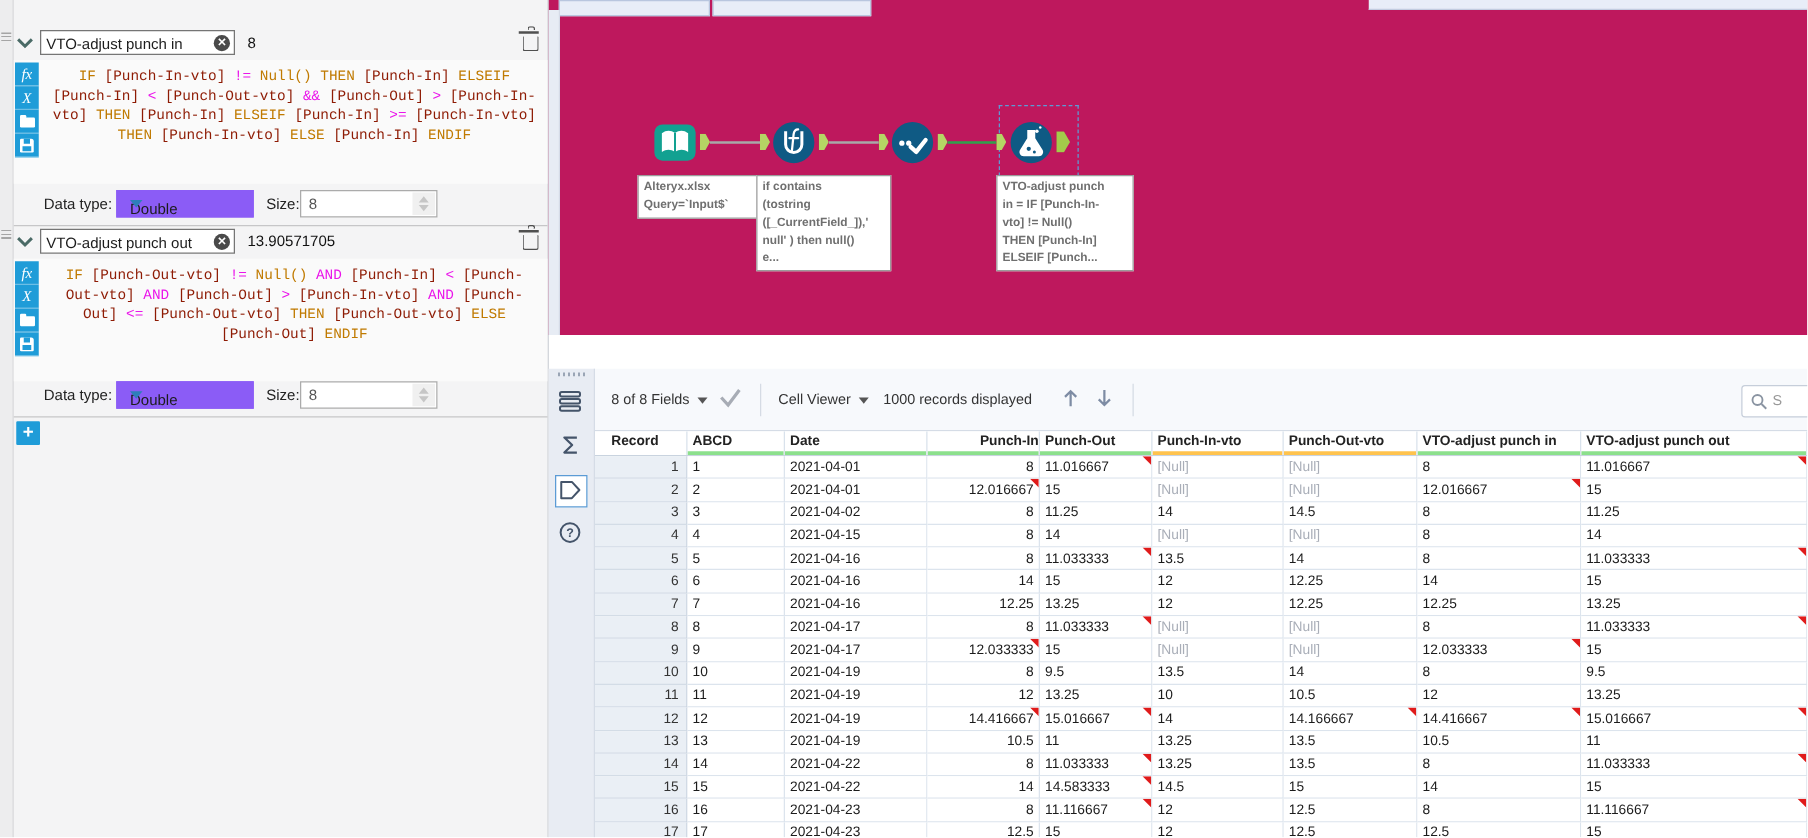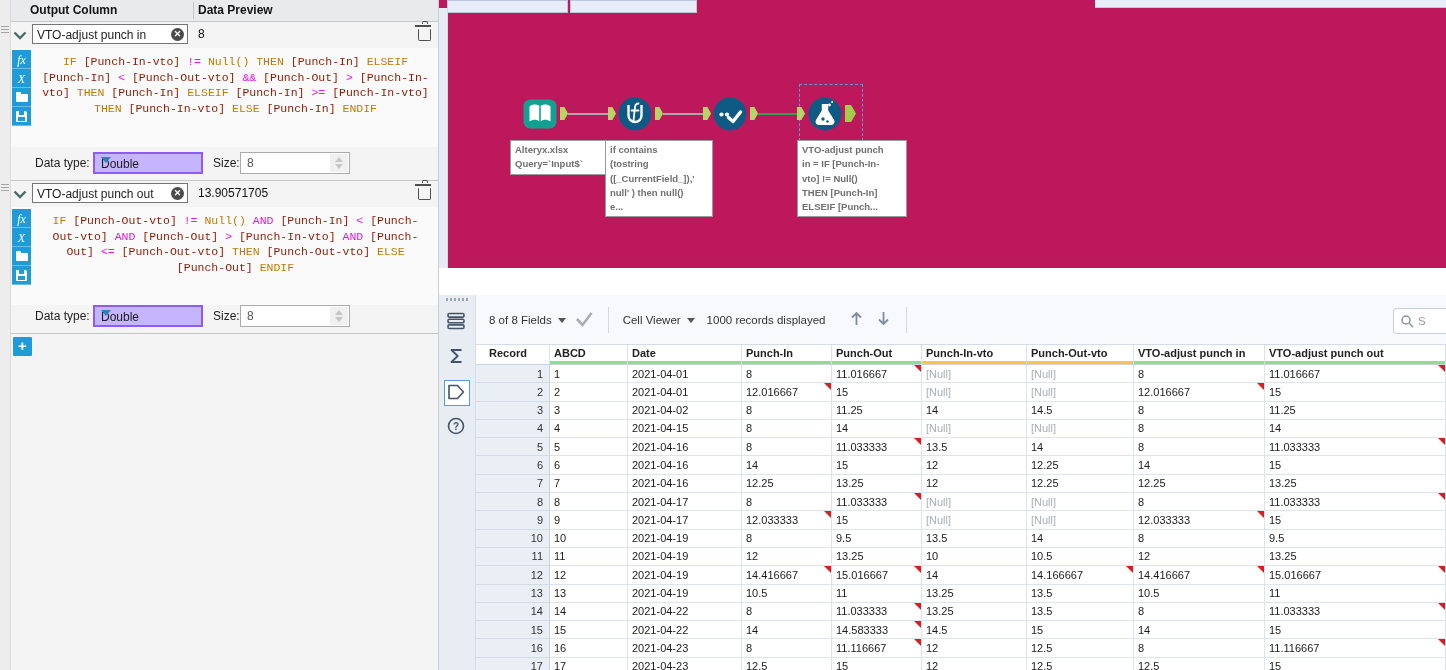--- a/index.html
+++ b/index.html
@@ -35,21 +35,21 @@
   .ic-save::before{content:"";position:absolute;left:2.5px;top:0;width:5px;height:4px;background:#1F9CD8;}
   .ic-save::after{content:"";position:absolute;left:2px;top:6px;width:7px;height:4px;background:#1F9CD8;}
   .code{position:absolute;left:25px;top:6px;right:3px;bottom:2px;font-family:"Liberation Mono",monospace;font-size:11.5px;line-height:15.5px;white-space:pre;overflow:hidden;cursor:text;text-align:center;}
   .tok-kw{color:#C07A00;}
   .tok-fld{color:#8E1B04;}
   .tok-op{color:#EA14EA;}
   .tok-pl{color:#333;}
 
   .type-row{position:absolute;left:11px;width:427px;height:33px;border-bottom:1px solid #C6C6C8;font-size:12px;color:#222;}
   .type-lbl{position:absolute;top:9px;}
-  .dd{position:absolute;left:82px;top:5px;width:110px;height:22px;background:#c4b5fd;border:2px solid #8b5cf6;box-sizing:border-box;cursor:pointer;}
+  .dd{position:absolute;left:82px;top:5px;width:110px;height:22px;background:#8b5cf6;border:5px solid #8b5cf6;box-sizing:border-box;cursor:pointer;}
   .dd span{position:absolute;left:6px;top:3px;font-size:12px;color:#1c1c1c;}
   .dd-arrow{position:absolute;right:7px;top:8px;width:0;height:0;border-left:5px solid transparent;border-right:5px solid transparent;border-top:6px solid #2E7FB9;}
   .size-lbl{left:202px;}
   .size-box{position:absolute;left:229px;top:5px;width:110px;height:22px;background:#fff;border:1px solid #ABABAB;box-sizing:border-box;}
   .size-box span{position:absolute;left:6px;top:3px;font-size:12px;color:#555;}
   .spin{position:absolute;right:1px;top:1px;width:18px;height:18px;background:#F0F0F0;}
   .spin::before{content:"";position:absolute;left:5px;top:3px;border-left:4px solid transparent;border-right:4px solid transparent;border-bottom:5px solid #C6C6C6;}
   .spin::after{content:"";position:absolute;left:5px;bottom:3px;border-left:4px solid transparent;border-right:4px solid transparent;border-top:5px solid #C6C6C6;}
   .add-btn{position:absolute;left:13px;top:337px;width:19px;height:19px;background:#1F9CD8;border:none;border-radius:1px;cursor:pointer;color:#fff;}
   .add-btn::before{content:"+";position:absolute;left:0;top:0;width:19px;height:19px;line-height:18px;text-align:center;font-size:15px;font-weight:bold;}
@@ -87,37 +87,32 @@
   .rt-th{position:relative;font-weight:bold;font-size:11px;padding:2px 0 0 4px;border-right:1px solid #D9E2EC;color:#222;overflow:hidden;white-space:nowrap;box-sizing:border-box;}
   .rt-th.c0{padding-left:13px;}
   .uline{position:absolute;left:0;right:0;bottom:0;height:3px;}
   .u-green{background:#8CE08C;}
   .u-amber{background:#FFC34D;}
   .u-none{background:transparent;}
   .rt-td{position:relative;font-size:11px;padding:2.5px 4px 0 4px;border-right:1px solid #DCE4ED;border-bottom:1px solid #DCE4ED;background:#fff;overflow:hidden;white-space:nowrap;color:#1b1b1b;box-sizing:border-box;}
   .rt-td.rownum{background:#EAEFF5;text-align:right;padding-right:6px;color:#333;border-right:1px solid #C9D3DF;border-bottom:1px solid #D3DCE6;}
   .rt-td.nullv span{color:#A9AEB8;}
   .redmark{position:absolute;top:0;right:0;width:0;height:0;border-top:7px solid #E01B1B;border-left:7px solid transparent;}
-  .c0{width:74px;}.c1{width:78px;}.c2{width:114px;}.c3{width:90px;}.c4{width:90px;}
+  .c0{width:74px;}.c1{width:78px;}.c2{width:114px;}.c3{width:90px;text-align:right;}.c4{width:90px;}
   .c5{width:105px;}.c6{width:107px;}.c7{width:131px;}.c8{flex:1;min-width:178px;}
 </style>
 </head>
 <body>
 
 <div id="app">
 
   <div class="left-panel">
     <div class="lp-rail">
       <div class="grip-mark" style="top:26px"></div>
       <div class="grip-mark" style="top:184px"></div>
-    </div>
-    <div class="lp-header">
-      <span class="lp-h-out">Output Column</span>
-      <div class="lp-hdiv"></div>
-      <span class="lp-h-prev">Data Preview</span>
     </div>
 
     <div class="expr-row" style="top:21px">
       <span class="chev">
         <svg width="14" height="10" viewBox="0 0 14 10">
             <path d="M1.5 1.5L7 7l5.5-5.5" stroke="#4A6A66" stroke-width="2.4" fill="none"></path>
           </svg>
       </span>
       <div class="name-box">
         <span>VTO-adjust punch in</span>

